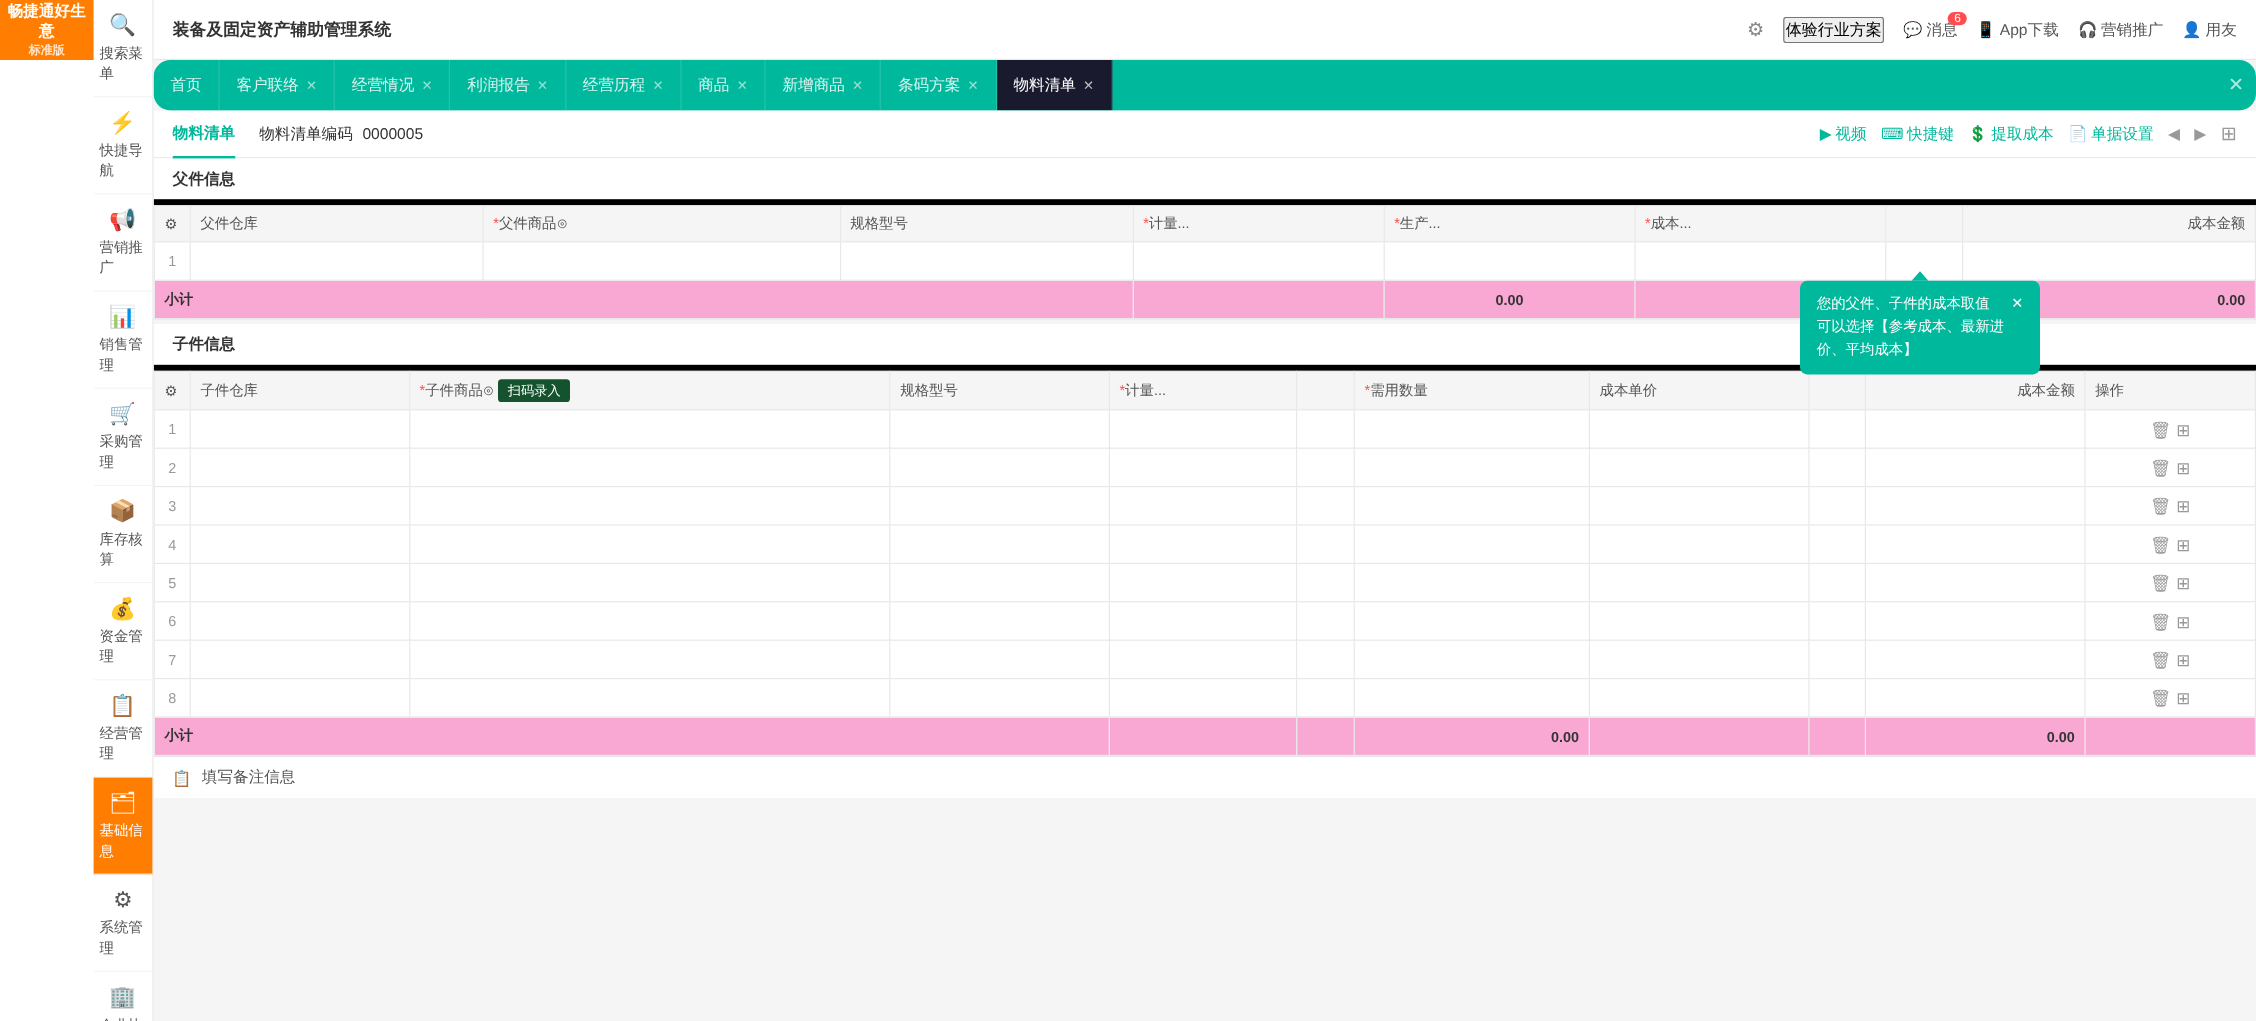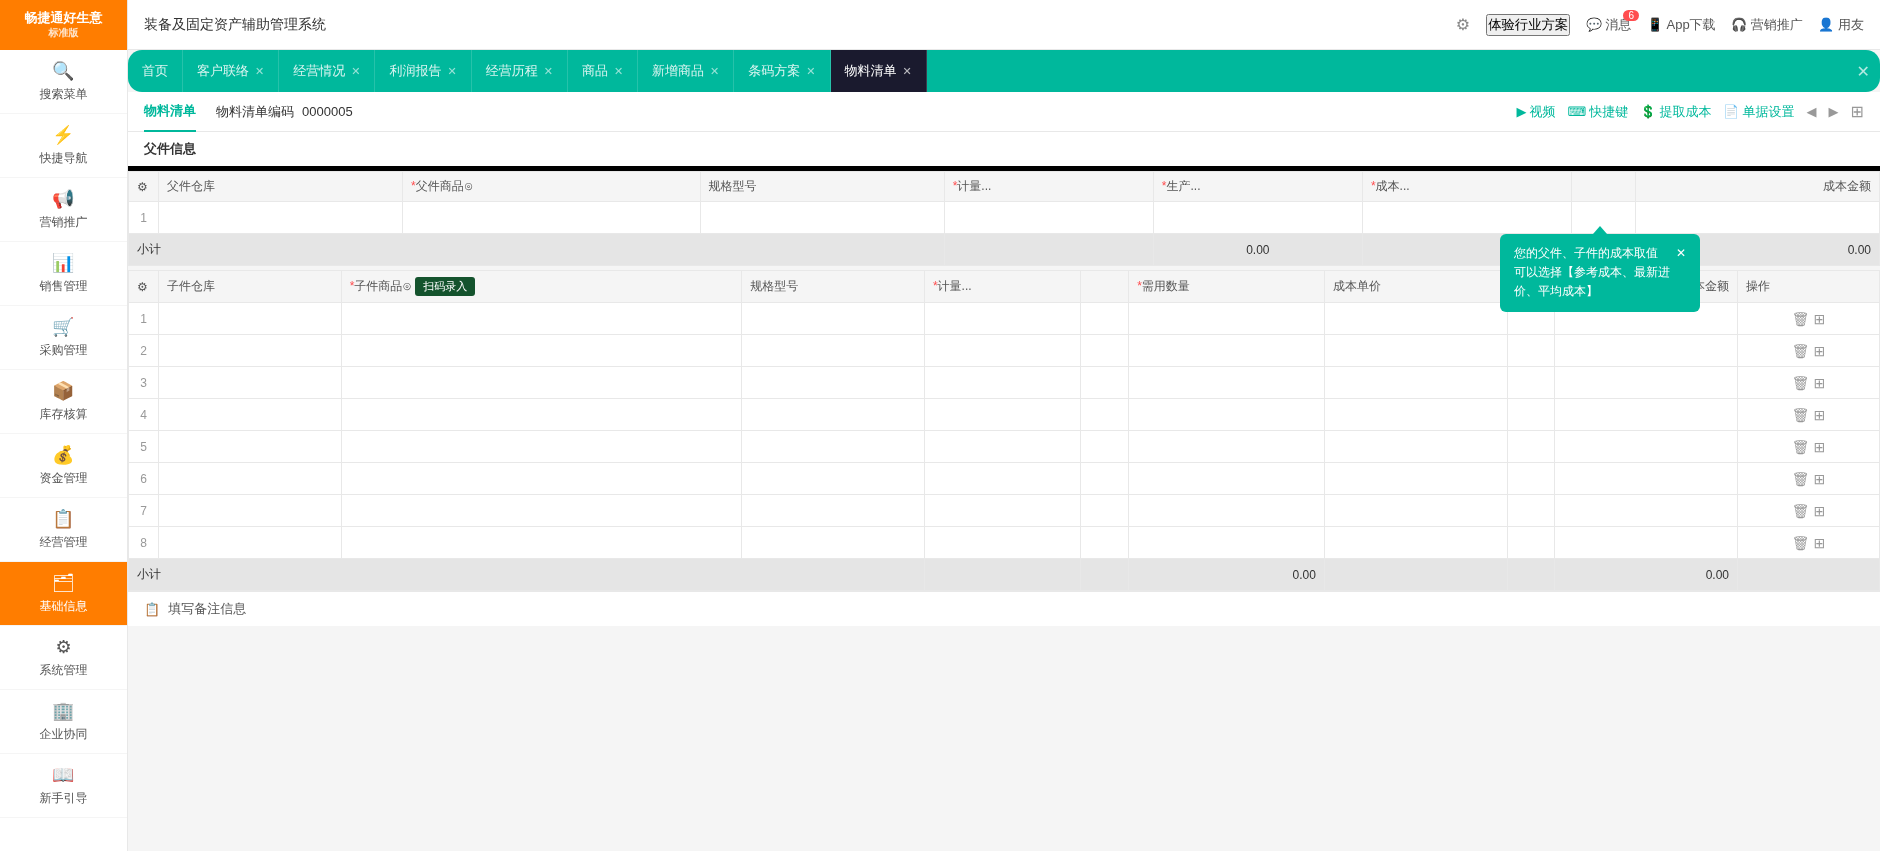--- a/index.html
+++ b/index.html
@@ -3,21 +3,20 @@
   <meta charset="utf-8">
   <style>
     * { box-sizing: border-box; margin: 0; padding: 0; }
     body { font-family: 'Microsoft YaHei', sans-serif; font-size: 13px; background: #f5f5f5; display: flex; height: 851px; overflow: hidden; }
 
     
     .sidebar {
       width: 128px;
       background: #fff;
       display: flex;
-      flex-direction: column;
       border-right: 1px solid #e8e8e8;
       flex-shrink: 0;
     }
     .sidebar-logo {
       background: #ff7d00;
       height: 50px;
       display: flex;
       align-items: center;
       justify-content: center;
       color: #fff;
@@ -56,21 +55,21 @@
       background: #fff;
       display: flex;
       align-items: center;
       padding: 0 16px;
       border-bottom: 1px solid #e8e8e8;
       gap: 16px;
     }
     .system-title {
       color: #333;
       font-size: 14px;
-      font-weight: normal;
+      font-weight: bold;
       flex: 1;
     }
     .top-header-right {
       display: flex;
       align-items: center;
       gap: 16px;
       color: #555;
       font-size: 13px;
     }
     .badge-wrap { position: relative; cursor: pointer; }
@@ -140,23 +139,23 @@
       font-weight: normal;
       white-space: nowrap;
     }
     .data-table td {
       border: 1px solid #e8e8e8;
       padding: 4px 8px;
       height: 32px;
       background: #fff;
     }
     .data-table tr.subtotal td {
-      background: #e5e5e5;
+      background: #f9a8d4;
       color: #333;
-      font-weight: normal;
+      font-weight: bold;
     }
     .data-table .row-num { color: #999; text-align: center; width: 30px; }
     .data-table .num-val { text-align: right; }
     .th-required { color: #ff4d4f; }
     .scan-btn {
       background: #14532d;
       color: #fff;
       border: none;
       border-radius: 3px;
       padding: 2px 8px;
@@ -409,20 +408,21 @@
             <td class="num-val" style="text-align:center;">0.00</td>
             <td></td>
             <td></td>
             <td class="num-val">0.00</td>
           </tr>
         </tbody>
       </table>
     </div>
 
     <div class="section">
+      <div class="section-title">子件信息</div>
       <table class="data-table">
         <thead>
           <tr>
             <th style="width:30px;">⚙</th>
             <th>子件仓库</th>
             <th><span class="th-required">*</span>子件商品⊙
               <button class="scan-btn">扫码录入</button>
             </th>
             <th>规格型号</th>
             <th><span class="th-required">*</span>计量...</th>

